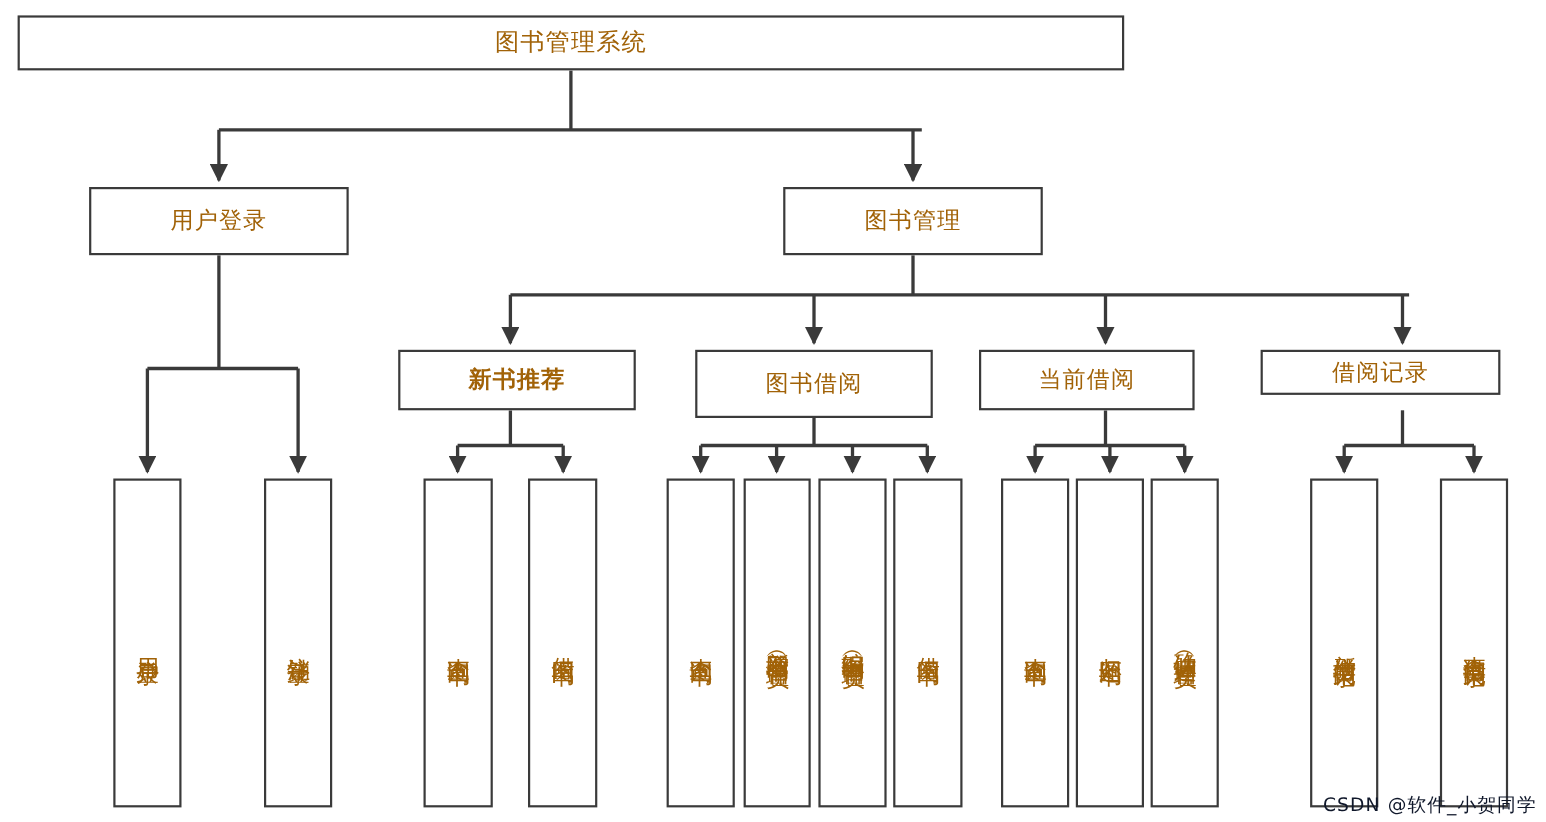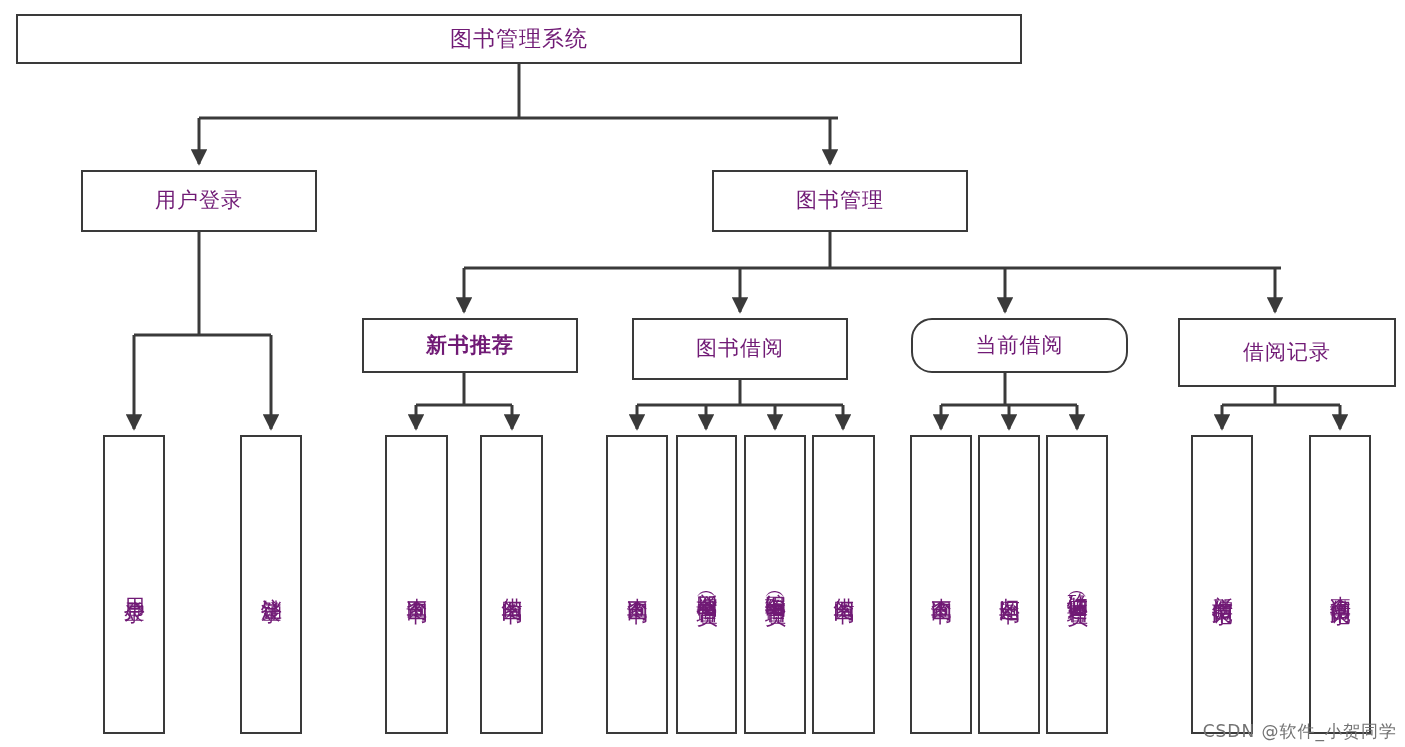--- a/index.html
+++ b/index.html
@@ -22,21 +22,21 @@
     height: 747px;
   }
   .node {
     position: absolute;
     box-sizing: border-box;
     background: #ffffff;
     border: 2px solid #3a3a3a;
     display: flex;
     align-items: center;
     justify-content: center;
-    color: #701a75;
+    color: #a16207;
   }
   .node-h {
     font-size: 21px;
     line-height: 1.1;
     letter-spacing: 1px;
     white-space: nowrap;
   }
   .node-root {
     font-size: 22px;
   }
@@ -54,21 +54,21 @@
   .node-v .vtext {
     writing-mode: vertical-rl;
     text-orientation: upright;
     display: block;
   }
   .watermark {
     position: absolute;
     right: 8px;
     bottom: 4px;
     font-size: 17px;
-    color: #737373;
+    color: #0f172a;
     letter-spacing: 1px;
     white-space: nowrap;
     pointer-events: none;
   }
 </style>
 </head>
 <body>
 
 <svg id="canvas" viewBox="0 0 1405 747" xmlns="http://www.w3.org/2000/svg">
   <defs>
@@ -121,34 +121,34 @@
   </g>
 </svg>
 
 <div class="node node-h node-root" style="left:16px; top:14px; width:1006px; height:50px;">
   <span>图书管理系统</span>
 </div>
 
 <div class="node node-h" style="left:81px; top:170px; width:236px; height:62px;">
   <span>用户登录</span>
 </div>
-<div class="node node-h" style="left:712px; top:170px; width:256px; height:62px;">
+<div class="node node-h" style="left:712px; top:170px; width:236px; height:62px;">
   <span>图书管理</span>
 </div>
 
 <div class="node node-h" style="left:362px; top:318px; width:216px; height:55px;font-weight:bold;">
   <span>新书推荐</span>
 </div>
 <div class="node node-h" style="left:632px; top:318px; width:216px; height:62px;">
   <span>图书借阅</span>
 </div>
-<div class="node node-h" style="left:911px; top:318px; width:217px; height:55px;border-radius:21px;">
+<div class="node node-h" style="left:890px; top:318px; width:196px; height:55px;">
   <span>当前借阅</span>
 </div>
-<div class="node node-h" style="left:1178px; top:318px; width:218px; height:69px;">
+<div class="node node-h" style="left:1146px; top:318px; width:218px; height:41px;">
   <span>借阅记录</span>
 </div>
 
 <div class="node node-v" style="left:103px; top:435px; width:62px; height:299px;">
   <span class="vtext">用户登录</span>
 </div>
 <div class="node node-v" style="left:240px; top:435px; width:62px; height:299px;">
   <span class="vtext">注销登录</span>
 </div>
 

